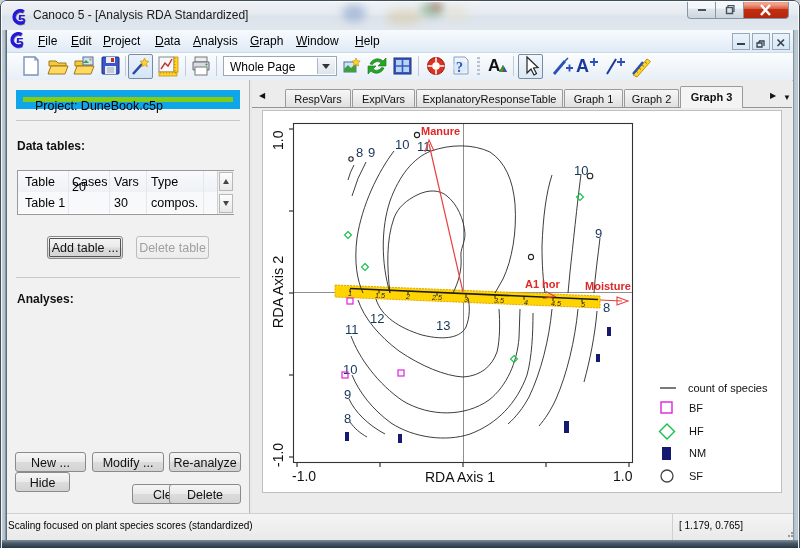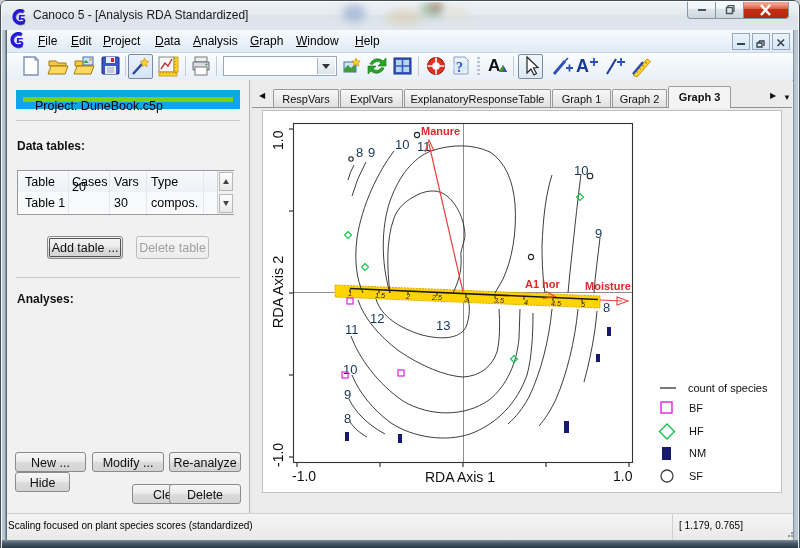--- a/index.html
+++ b/index.html
@@ -36,21 +36,21 @@
 #projbox{width:224px;height:19px;background:#84cc16;border:7px solid #0ea5e9;box-sizing:border-box;text-align:left;font-size:12.5px;padding-top:2px;text-indent:12px;}
 .hsep{position:absolute;width:224px;height:1px;background:#c8c8c8;}
 .blabel{position:absolute;font-size:12px;font-weight:bold;color:#111;}
 #dtable{width:217px;height:45px;background:#fff;border:1px solid #9a9a9a;box-sizing:border-box;}
 .btn{position:absolute;box-sizing:border-box;border:1px solid #8a8a8a;border-radius:3px;background:linear-gradient(#f6f6f6,#eaeaea 48%,#dcdcdc 52%,#d3d3d3);font-size:12.5px;text-align:center;color:#111;}
 .btn.dis{border-color:#bcbcbc;color:#a0a0a0;background:linear-gradient(#f5f5f5,#ececec);}
 #listbox{width:221px;height:111px;background:#fff;border:1px solid #828790;box-sizing:border-box;font-size:12.5px;}
 .litem{position:absolute;left:4px;padding:1px 4px;white-space:nowrap;}
 
 #tabbar{left:0px;top:6px;width:540px;height:22px;}
-.tab{position:absolute;bottom:0;height:19px;background:linear-gradient(#f7f7f7,#dfdfdf);border:1px solid #9a9a9a;border-bottom:none;border-radius:2px 2px 0 0;box-sizing:border-box;font-size:11px;text-align:center;padding-top:3px;color:#111;}
+.tab{position:absolute;bottom:0;height:19px;background:linear-gradient(#f7f7f7,#dfdfdf);border:1px solid #9a9a9a;border-bottom:none;border-radius:2px 2px 0 0;box-sizing:border-box;font-size:11px;text-align:center;padding-top:3px;color:#111;margin-left:12px;}
 .tab.sel{height:22px;background:#f4f4f4;font-weight:bold;z-index:3;padding-top:4px;}
 #tabline{left:0;top:27px;width:540px;height:1px;background:#8f939b;}
 .arrbtn{position:absolute;font-size:8px;color:#111;}
 #page{left:10px;top:30px;width:520px;height:383px;background:#fff;border:1px solid #c0c0c0;box-sizing:border-box;}
 
 #statusbar{left:1px;top:513px;width:798px;height:27px;background:linear-gradient(#f4f4f4,#e9e9e9);border-top:1px solid #d0d0d0;font-size:10px;}
 #borderL{left:0;top:30px;width:7px;height:510px;background:linear-gradient(90deg,#43525e 0,#8d9eac 1px,#c3cfd9 2px,#aebdc9 5px,#5d6e7c 6px);}
 #borderR{left:793px;top:30px;width:7px;height:510px;background:linear-gradient(90deg,#5d6e7c 0,#aebdc9 1px,#c3cfd9 4px,#8d9eac 6px,#43525e 6px);}
 #borderB{left:0;top:540px;width:800px;height:8px;background:linear-gradient(#7c8d9b,#4a5a68 40%,#263645);}
 #outline{position:absolute;left:0;top:0;width:798px;height:560px;border:1px solid #414d57;border-radius:6px 6px 0 0;pointer-events:none;z-index:60;}
@@ -153,20 +153,21 @@
         <rect x="18" y="3" width="4" height="15" fill="#ffd428" stroke="#c89010" stroke-width="0.8"></rect>
         <path d="M4 19 h16 M19 4 v14" stroke="#805808" stroke-width="0.6" stroke-dasharray="1,2"></path>
       </svg>
     <svg class="tbtn" style="left:188px" viewBox="0 0 24 24">
         <rect x="6" y="3" width="12" height="5" fill="#eee" stroke="#777"></rect>
         <path d="M4 8 h16 v8 h-16 z" fill="#d8dde2" stroke="#667"></path>
         <rect x="6" y="13" width="12" height="8" fill="#fff" stroke="#777"></rect>
         <circle cx="17.5" cy="10.5" r="1" fill="#3c8a3c"></circle>
       </svg>
     <div class="abs" id="combo">
+      <div style="padding:3px 0 0 6px;">Whole Page</div>
       <div style="position:absolute;right:1px;top:1px;width:17px;height:16px;background:linear-gradient(#f4f7fa,#dce4ec);border-left:1px solid #aab8c8;">
           <div style="width:0;height:0;border:4px solid transparent;border-top:5px solid #333;margin:6px 0 0 4px;"></div>
         </div>
     </div>
     <svg class="tbtn" style="left:340px" viewBox="0 0 24 24">
         <rect x="3" y="8" width="12" height="10" fill="#cfe4f7" stroke="#4a6fa5"></rect>
         <path d="M3 15 l4-4 3 3 5-5 v9 h-12z" fill="#3f9e3f"></path>
         <path d="M15 4 l1.2 2.8 3 0.3 -2.2 2 0.7 3 -2.7-1.6 -2.6 1.6 0.7-3 -2.2-2 3-0.3 z" fill="#ffd428" stroke="#c89010" stroke-width="0.7"></path>
       </svg>
     <svg class="tbtn" style="left:364px" viewBox="0 0 24 24">

